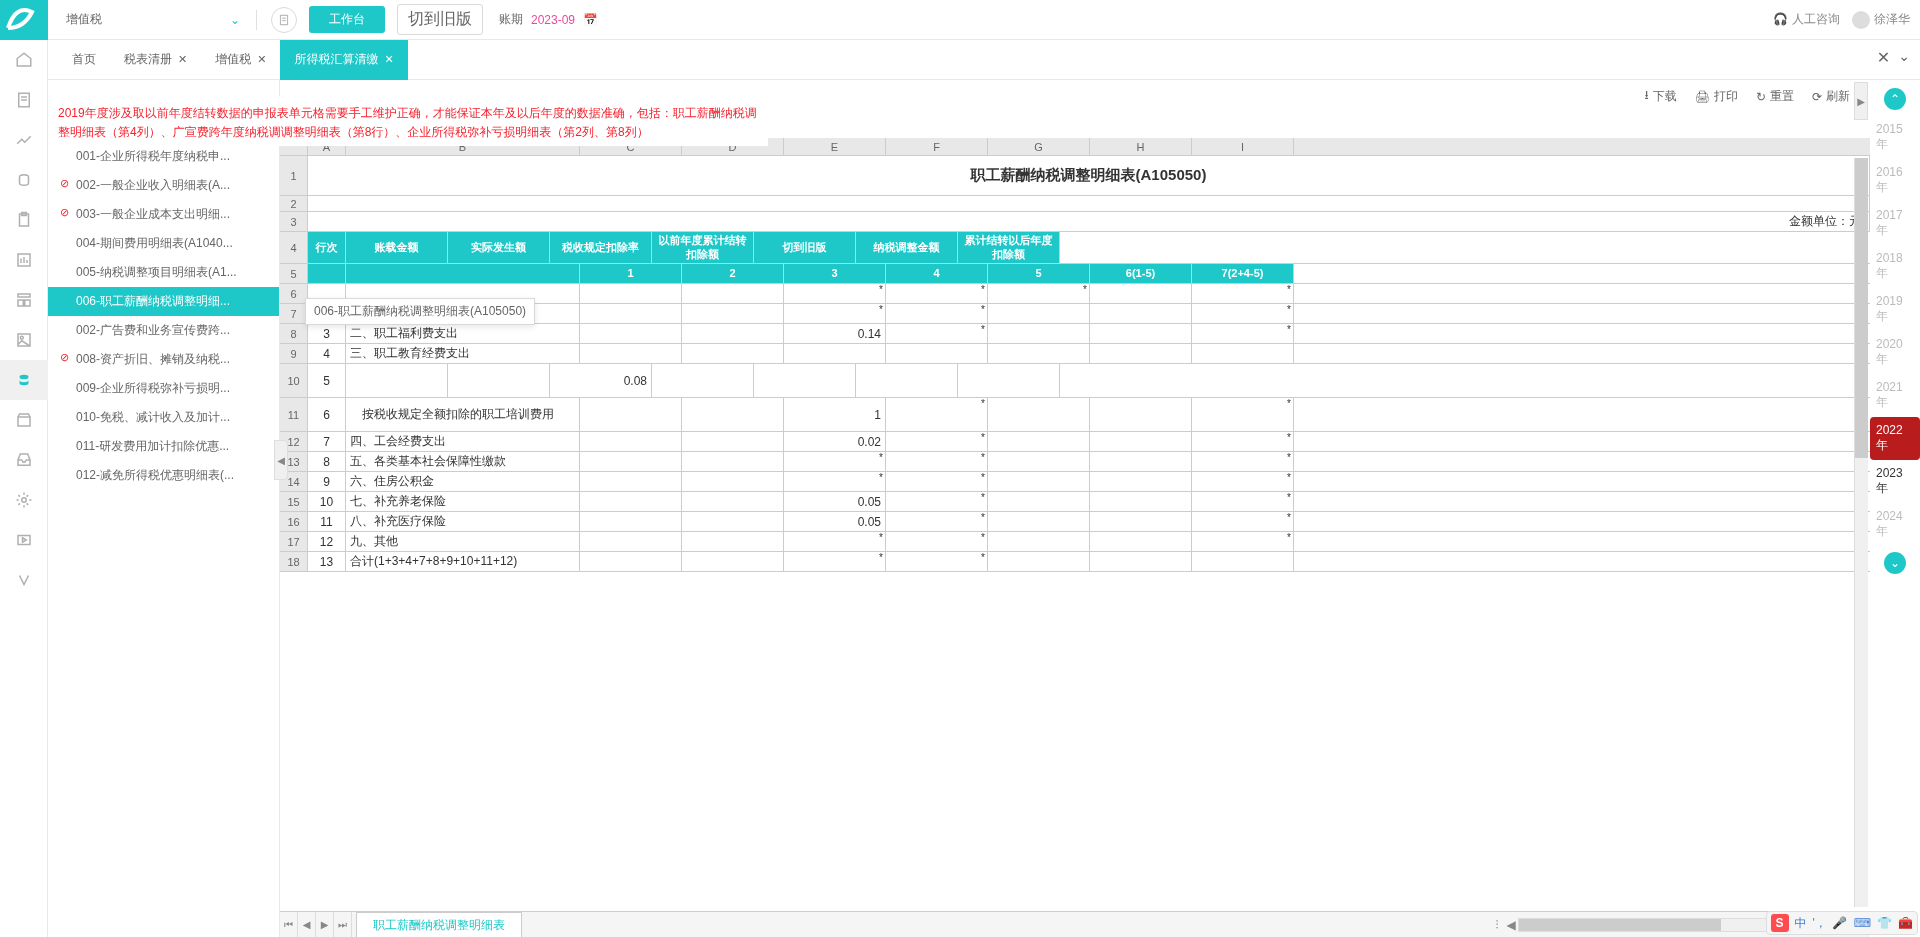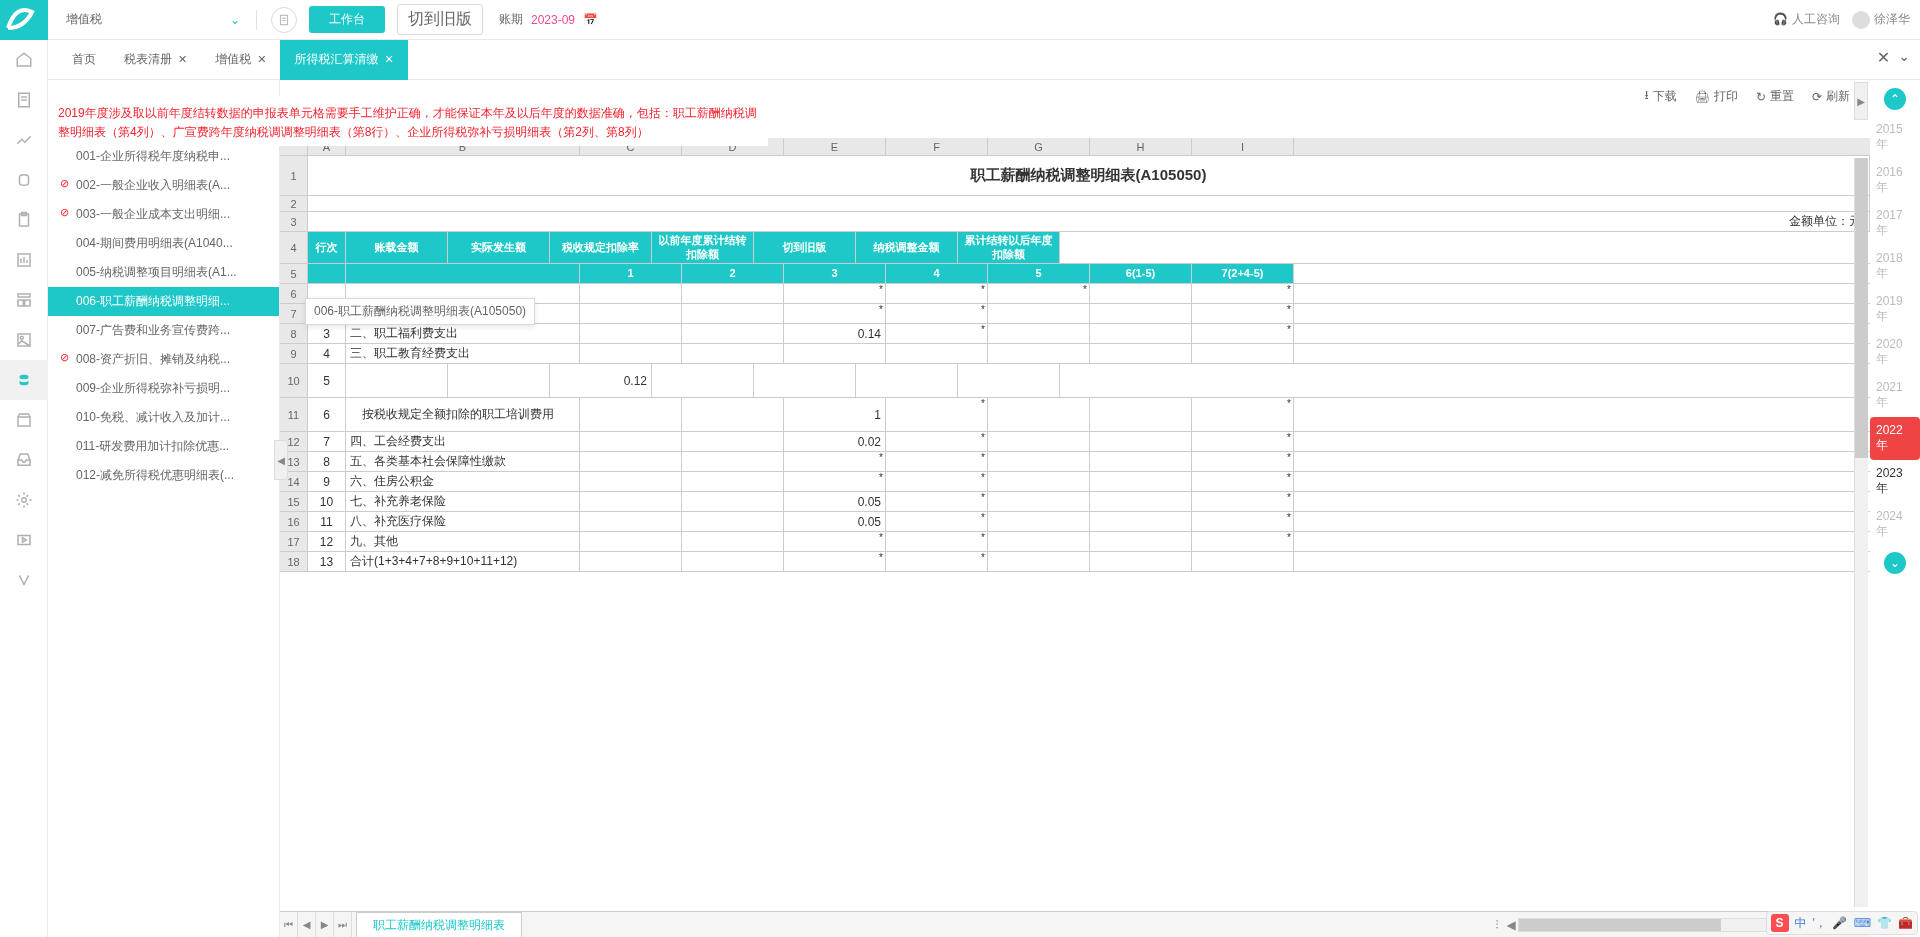--- a/index.html
+++ b/index.html
@@ -87,21 +87,21 @@
 .sheet-tab { padding: 0 16px; background: #fff; border: 1px solid #ccc; border-bottom: none; line-height: 24px; color: #1ec8c8; margin-left: 4px; }
 .sheet-scroll { margin-left: auto; display: flex; align-items: center; width: 380px; }
 .sheet-scroll .track { flex: 1; height: 14px; background: #f0f0f0; border: 1px solid #ddd; position: relative; }
 .sheet-scroll .thumb { position: absolute; left: 0; width: 60%; height: 100%; background: #ccc; }
 
 
 .year-panel { width: 50px; display: flex; flex-direction: column; align-items: center; padding-top: 8px; gap: 0; background: #fff; }
 .year-btn { width: 22px; height: 22px; border-radius: 50%; background: #1ec8c8; color: #fff; display: flex; align-items: center; justify-content: center; margin-bottom: 6px; font-size: 12px; }
 .year-item { padding: 6px 6px; color: #bbb; font-size: 12px; cursor: pointer; }
 .year-item.avail { color: #333; }
-.year-item.active { background: #ef4444; color: #fff; border-radius: 4px; }
+.year-item.active { background: #b91c1c; color: #fff; border-radius: 4px; }
 
 
 .collapse-handle { position: absolute; left: 226px; top: 360px; width: 14px; height: 40px; background: #f0f0f0; border: 1px solid #ddd; display: flex; align-items: center; justify-content: center; color: #888; font-size: 10px; z-index: 10; cursor: pointer; border-radius: 0 4px 4px 0; }
 .expand-handle { position: absolute; right: 52px; top: 2px; width: 14px; height: 38px; background: #f0f0f0; border: 1px solid #ddd; display: flex; align-items: center; justify-content: center; color: #888; font-size: 10px; z-index: 10; cursor: pointer; }
 
 
 .ime { position: fixed; bottom: 2px; right: 2px; background: #f5f5f5; border: 1px solid #ddd; border-radius: 4px; display: flex; align-items: center; padding: 2px 4px; gap: 6px; font-size: 12px; }
 .ime-logo { width: 18px; height: 18px; background: #ff4d4f; color: #fff; border-radius: 3px; display: flex; align-items: center; justify-content: center; font-weight: bold; }
 .ime span { color: #3b7dd8; }
 
@@ -264,21 +264,21 @@
       </div>
 
       <div class="tree-panel">
         <div class="tree" id="tree">
             <div class="tree-item">001-企业所得税年度纳税申...</div>
             <div class="tree-item has-warn">002-一般企业收入明细表(A...</div>
             <div class="tree-item has-warn">003-一般企业成本支出明细...</div>
             <div class="tree-item">004-期间费用明细表(A1040...</div>
             <div class="tree-item">005-纳税调整项目明细表(A1...</div>
             <div class="tree-item active">006-职工薪酬纳税调整明细...</div>
-            <div class="tree-item">007-广告费和业务宣传费跨...</div>
+            <div class="tree-item">002-广告费和业务宣传费跨...</div>
             <div class="tree-item has-warn">008-资产折旧、摊销及纳税...</div>
             <div class="tree-item">009-企业所得税弥补亏损明...</div>
             <div class="tree-item">010-免税、减计收入及加计...</div>
             <div class="tree-item">011-研发费用加计扣除优惠...</div>
             <div class="tree-item">012-减免所得税优惠明细表(...</div>
           </div>
       </div>
 
       <div class="tooltip-box" id="tooltip" style="left:257px;top:218px;">006-职工薪酬纳税调整明细表(A105050)</div>
       <div class="collapse-handle">◀</div>
@@ -396,21 +396,21 @@
               <div class="cell w-d c-num rel"></div>
               <div class="cell w-d c-num rel"></div>
               <div class="cell w-d c-num rel"></div>
               <div class="cell w-d c-num rel"></div>
             </div>
             <div class="row data-row tall">
               <div class="row-h">10</div>
               <div class="cell w-line c-ctr">5</div>
               <div class="cell w-d c-num rel"></div>
               <div class="cell w-d c-num rel"></div>
-              <div class="cell w-d c-num rel">0.12</div>
+              <div class="cell w-d c-num rel">0.08</div>
               <div class="cell w-d c-num rel"></div>
               <div class="cell w-d c-num rel"></div>
               <div class="cell w-d c-num rel"></div>
               <div class="cell w-d c-num rel"></div>
             </div>
             <div class="row data-row tall">
               <div class="row-h">11</div>
               <div class="cell w-line c-ctr">6</div>
               <div class="cell w-item">　按税收规定全额扣除的职工培训费用</div>
               <div class="cell w-d c-num rel"></div>

